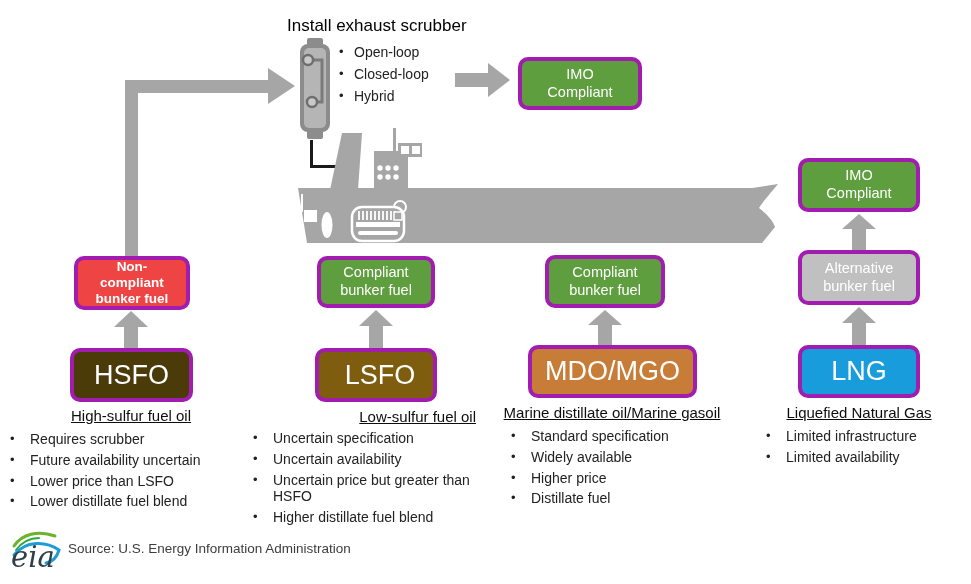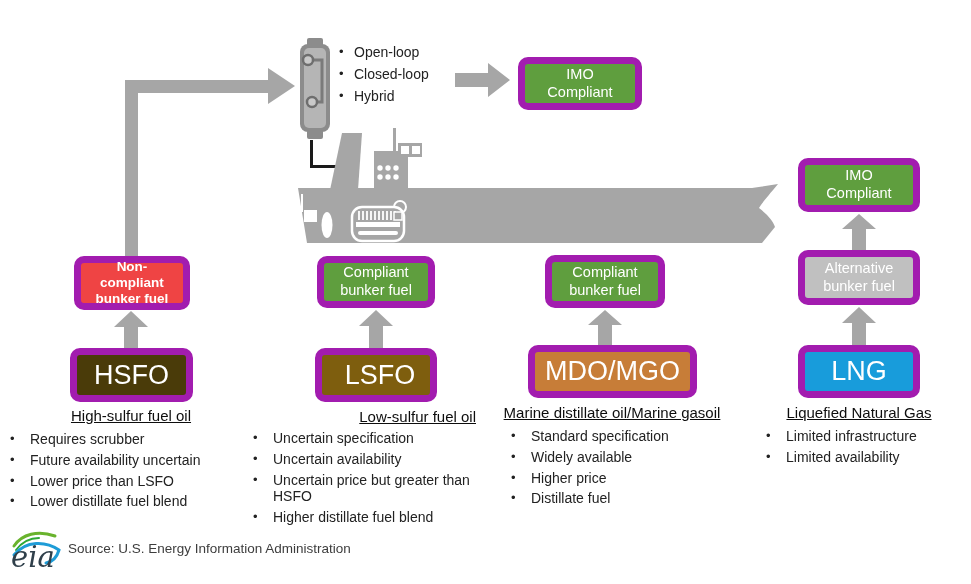--- a/index.html
+++ b/index.html
@@ -5,21 +5,21 @@
   html,body { margin:0; padding:0; background:#fff; }
   .stage {
     position:relative; width:971px; height:584px; background:#ffffff;
     font-family:"Liberation Sans", sans-serif; color:#111; overflow:hidden;
   }
   .abs { position:absolute; }
 
   
   .box {
     position:absolute; display:flex; align-items:center; justify-content:center;
-    text-align:center; border:7px solid #a21caf; border-radius:10px;
+    text-align:center; border:4px solid #a21caf; border-radius:10px;
     color:#ffffff; box-sizing:border-box;
   }
   .box .wrap { display:inline-block; }
   .bg-green  { background:#5f9e3e; }
   .bg-red    { background:#ef4444;font-weight:bold; }
   .bg-olive  { background:#4a3b09; }
   .bg-brown  { background:#7e5e0e; }
   .bg-orange { background:#c77d38; }
   .bg-blue   { background:#189cdb;align-items:center; }
   .bg-gray   { background:#c0c0c0; }
@@ -50,20 +50,21 @@
   .source-text { position:absolute; font-size:13.5px; color:#3d3d3d; }
 
   svg { display:block; }
   .ship-fill { fill:#a6a6a6; }
 </style>
 </head>
 <body>
 
 <div class="stage">
 
+  <div class="title" style="left:287px; top:16px;">Install exhaust scrubber</div>
 
   <div class="shaft" style="left:125px; top:80px; width:13px; height:176px;"></div>
   <div class="shaft" style="left:125px; top:80px; width:144px; height:13px;"></div>
   <svg class="arrow-svg" style="left:268px; top:68px;" width="27" height="36">
     <polygon points="0,0 27,18 0,36"></polygon>
   </svg>
 
   <svg class="abs" style="left:292px; top:38px;" width="46" height="102" viewBox="0 0 46 102">
     <rect x="15" y="0" width="16" height="12" rx="2" fill="#8c8c8c"></rect>
     <rect x="8" y="6" width="30" height="88" rx="8" fill="#8c8c8c"></rect>

